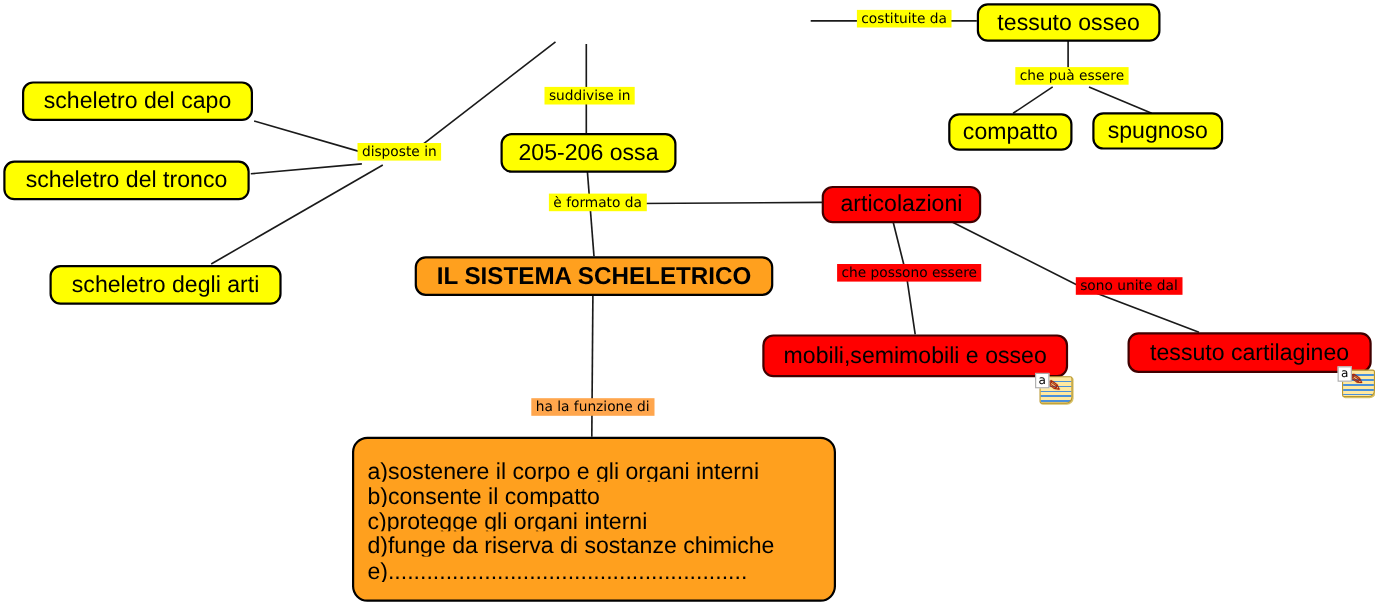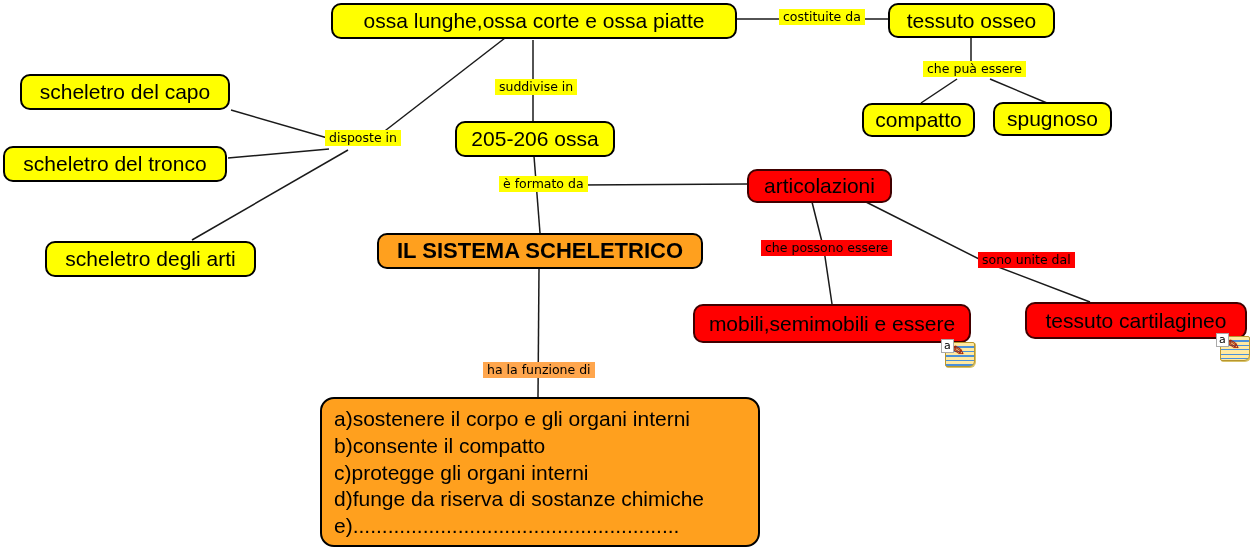--- a/index.html
+++ b/index.html
@@ -20,21 +20,21 @@
     font-size:21px;color:#000000;
     white-space:nowrap;
     line-height:1.1;
   }
   .yellow{background:#FFFF00;}
   .red{background:#FF0000;border-color:#400000;}
   .orange{background:#FFA01E;}
   .bold{font-weight:bold;font-size:22px;}
   .funzioni{
     flex-direction:column;align-items:flex-start;justify-content:center;
-    padding:6px 12px;border-radius:14px;
+    padding:16px 12px;border-radius:14px;
     white-space:normal;
   }
   .funzioni .fn-line{line-height:28px;white-space:nowrap;overflow:hidden;max-width:100%;}
   .lbl{
     position:absolute;z-index:4;
     font-family:"DejaVu Sans",sans-serif;
     font-size:12.5px;color:#000000;
     padding:1px 4px;white-space:nowrap;
     line-height:1.15;
   }
@@ -91,23 +91,20 @@
     <line x1="329" y1="149" x2="228" y2="158"></line>
     <line x1="348" y1="150" x2="192" y2="240"></line>
     <line x1="533" y1="40" x2="533" y2="121"></line>
     <line x1="534" y1="156" x2="540" y2="233"></line>
     <line x1="580" y1="185" x2="748" y2="184"></line>
     <line x1="539" y1="268" x2="538" y2="397"></line>
     <polyline points="812,202 824,250 832,304"></polyline>
     <polyline points="866,202 985,262 1090,302"></polyline>
   </svg>
 
-  <div class="node yellow" style="left:331px;top:3px;width:406px;height:36px;">
-    <span>ossa lunghe,ossa corte e ossa piatte</span>
-  </div>
 
   <div class="node yellow" style="left:888px;top:3px;width:167px;height:35px;">
     <span>tessuto osseo</span>
   </div>
 
   <div class="node yellow" style="left:862px;top:103px;width:113px;height:34px;">
     <span>compatto</span>
   </div>
 
   <div class="node yellow" style="left:993px;top:102px;width:119px;height:34px;">
@@ -132,21 +129,21 @@
 
   <div class="node orange bold" style="left:377px;top:233px;width:326px;height:36px;">
     <span>IL SISTEMA SCHELETRICO</span>
   </div>
 
   <div class="node red" style="left:747px;top:169px;width:145px;height:34px;">
     <span>articolazioni</span>
   </div>
 
   <div class="node red" style="left:693px;top:304px;width:278px;height:39px;">
-    <span>mobili,semimobili e essere</span>
+    <span>mobili,semimobili e osseo</span>
   </div>
 
   <div class="node red" style="left:1025px;top:302px;width:222px;height:37px;">
     <span>tessuto cartilagineo</span>
   </div>
 
   <div class="node orange funzioni" style="left:320px;top:397px;width:440px;height:150px;">
     <div class="fn-line">a)sostenere il corpo e gli organi interni</div>
     <div class="fn-line">b)consente il compatto</div>
     <div class="fn-line">c)protegge gli organi interni</div>

